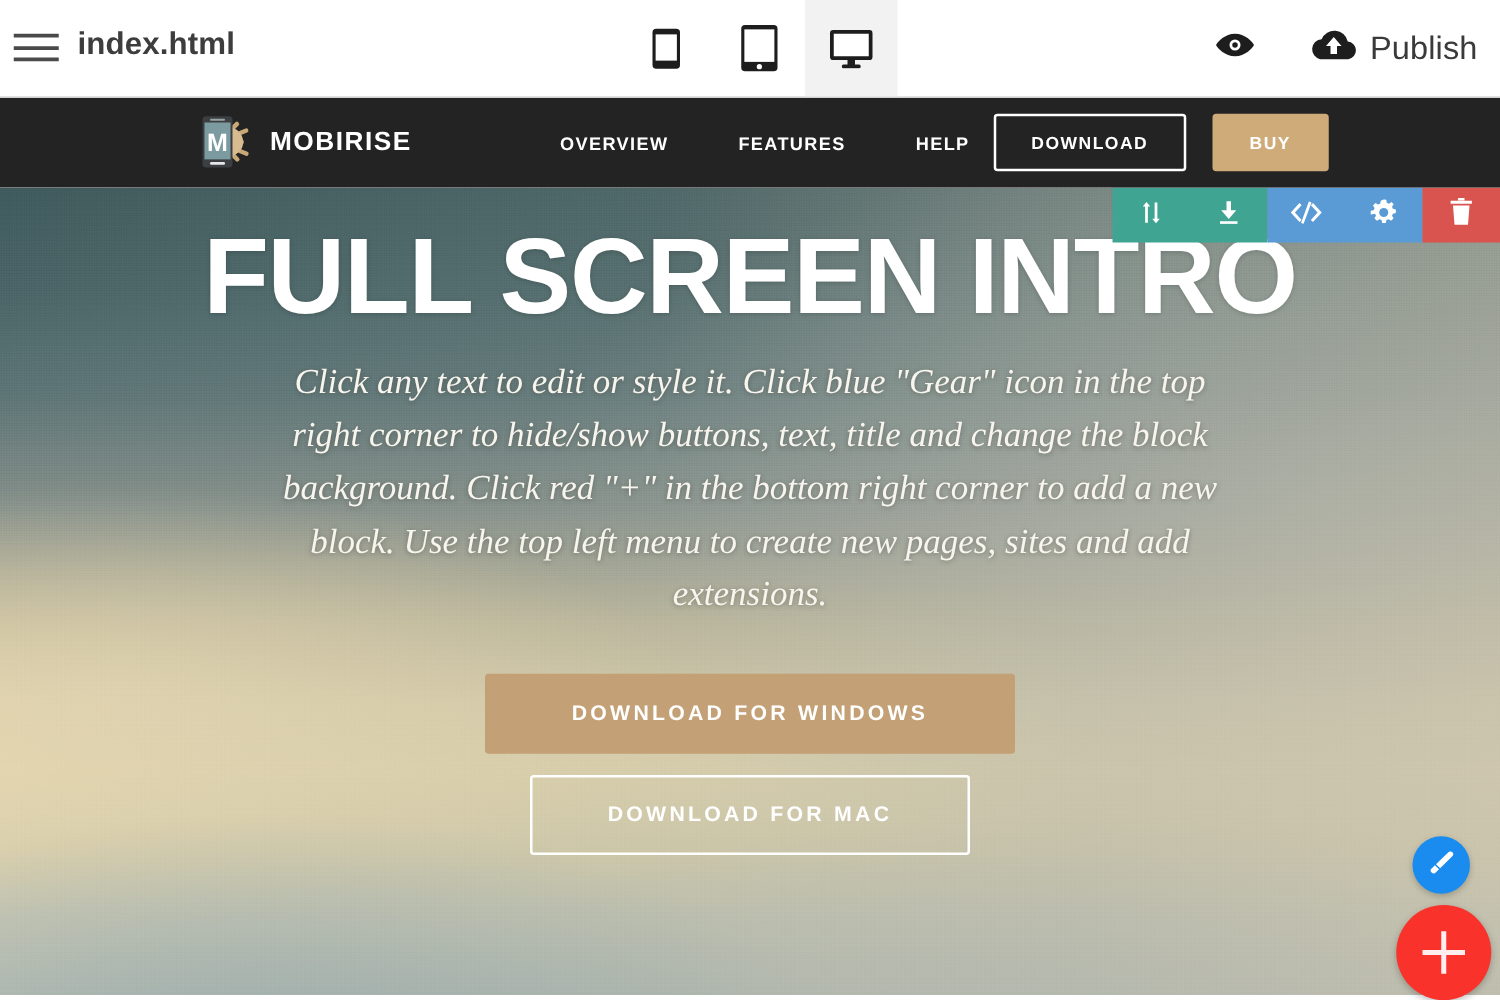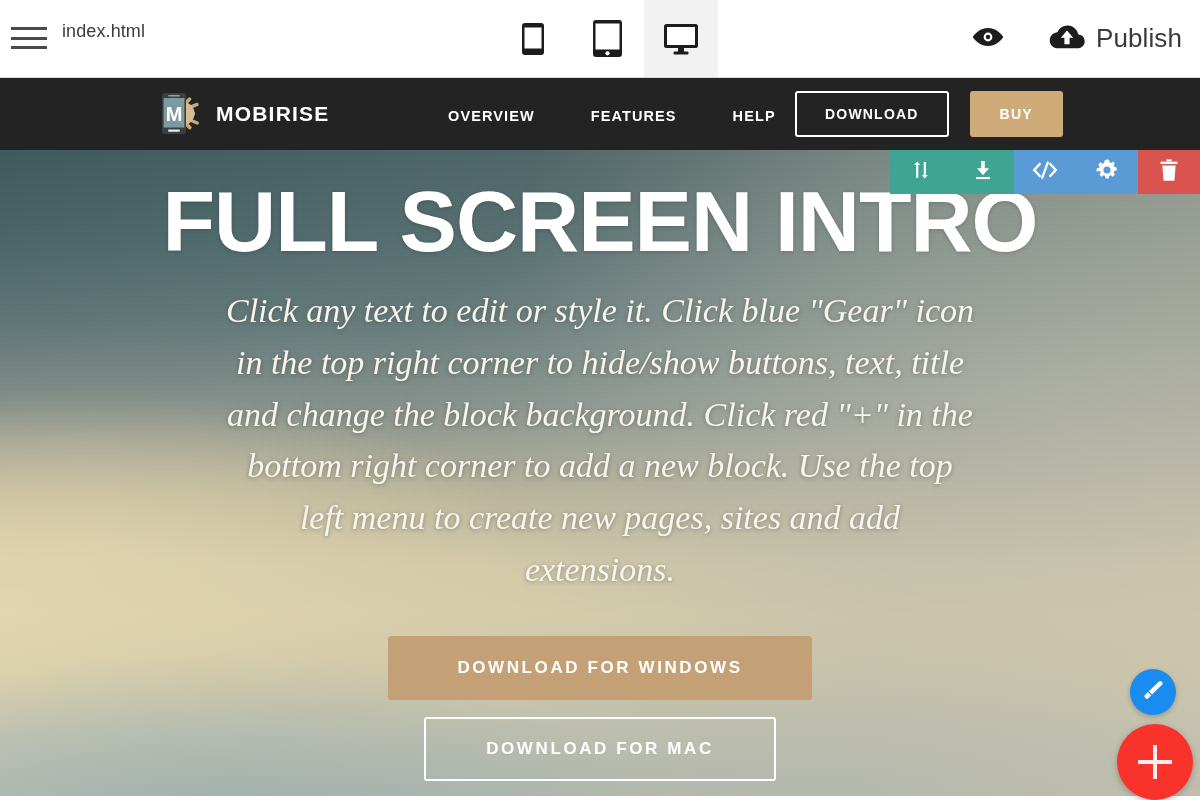--- a/index.html
+++ b/index.html
@@ -48,24 +48,24 @@
     height: 3px;
     width: 36px;
     background: #4a4a4a;
     border-radius: 0;
   }
 
   .filename {
     position: absolute;
     left: 62px;
     top: 21px;
-    font-size: 18px;
+    font-size: 25px;
     color: #3d3d3d;
     letter-spacing: 0.1px;
-    font-weight: 400;
+    font-weight: 700;
     white-space: nowrap;
   }
 
   .device-group {
     position: absolute;
     left: 496px;
     top: 0;
     height: 77px;
     display: flex;
   }
@@ -283,21 +283,21 @@
     color: #ffffff;
     letter-spacing: -1px;
     text-shadow: 0 1px 4px rgba(0,0,0,0.18);
     padding: 0 80px;
   }
 
   .hero-sub {
     margin-top: 22px;
     font-family: "Liberation Serif", serif;
     font-style: italic;
-    font-size: 34px;
+    font-size: 28px;
     line-height: 1.52;
     color: #f7f5ee;
     text-shadow: 0 1px 4px rgba(60,60,50,0.45);
     padding: 0 225px;
   }
 
   .hero-buttons {
     margin-top: 41px;
     display: flex;
     flex-direction: column;

